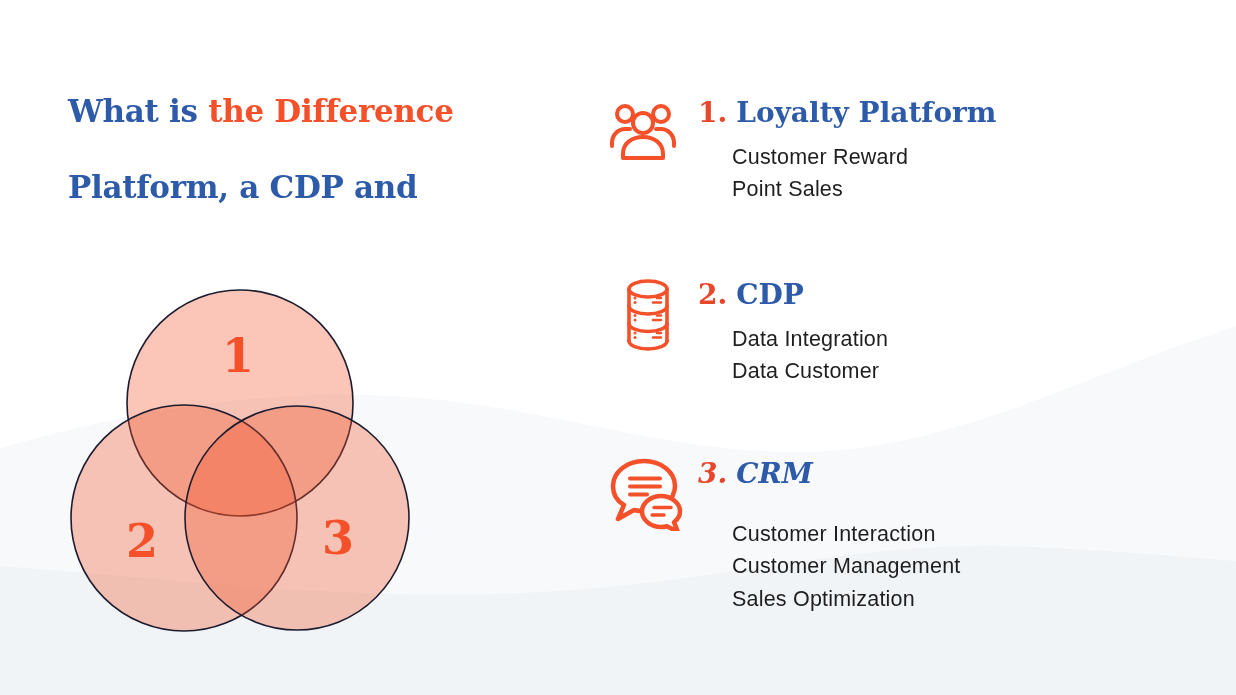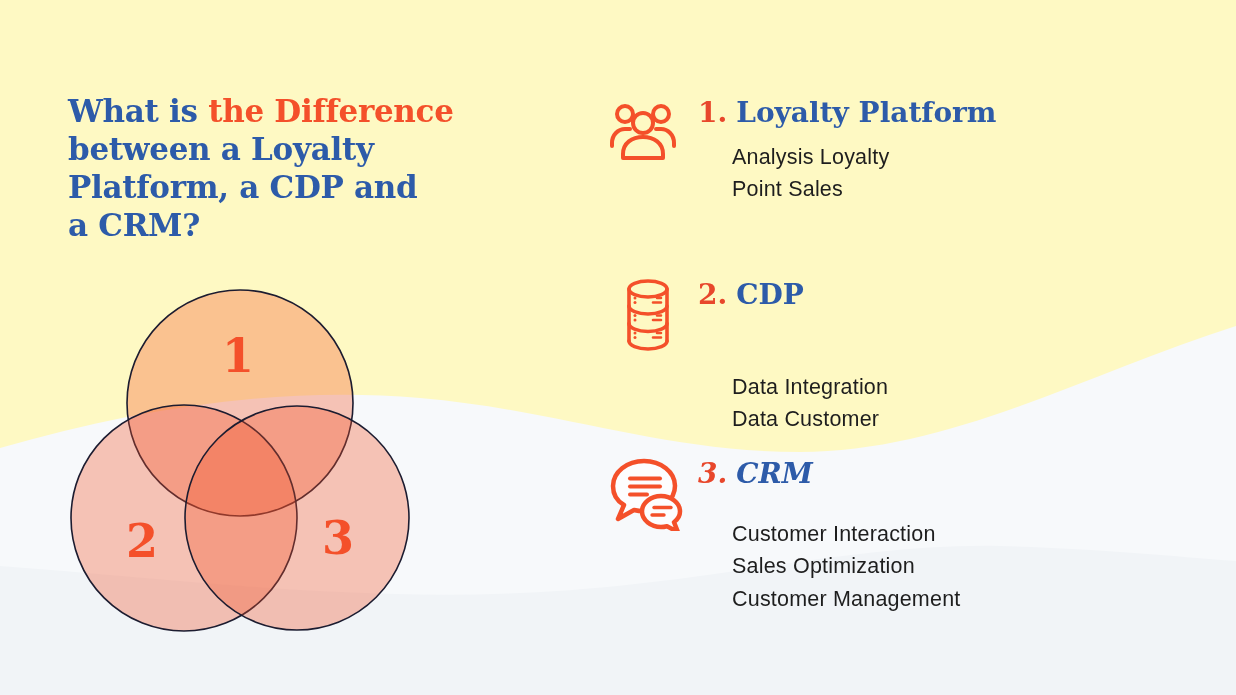--- a/index.html
+++ b/index.html
@@ -1,19 +1,19 @@
 <!DOCTYPE html>
 <html><head>
 <meta charset="utf-8">
 <style>
   html,body{margin:0;padding:0;background:#e9eaec;}
   .page{
     position:relative;
     width:1236px;height:695px;
-    background:#fef9c3;
+    background:#ffffff;
     overflow:hidden;
     font-family:"Liberation Sans",sans-serif;
     margin:0 auto;
   }
   .bg-waves{position:absolute;left:0;top:0;width:1236px;height:695px;pointer-events:none;}
 
   
   .title{
     position:absolute;left:68px;top:92px;width:430px;
     font-family:"DejaVu Serif","Liberation Serif",serif;
@@ -54,40 +54,39 @@
   }
   .item-2 .item-head{top:4px;}
   .item-3 .item-head{top:5px;font-style:italic;}
   .num{color:#E8472B;margin-right:9px;}
   .item-title{color:#2D5BA9;}
   .item-lines{
     position:absolute;left:128px;top:45px;
     font-size:21.5px;line-height:32.3px;color:#1E1E1E;
     letter-spacing:0.2px;white-space:nowrap;
   }
-  .item-2 .item-lines{top:49px;margin-top:48px;}
+  .item-2 .item-lines{top:49px;}
   .item-3 .item-lines{top:66px;}
 
   .ic-stroke{fill:none;stroke:#F4502A;stroke-linecap:round;stroke-linejoin:round;}
 </style>
 </head>
 <body>
 
 <div class="page">
 
   <svg class="bg-waves" viewBox="0 0 1236 695" aria-hidden="true">
     <path d="M0,448 C140,408 280,386 420,398 C560,410 660,452 800,452 C950,452 1090,372 1236,326 L1236,695 L0,695 Z" fill="#F7F9FB"></path>
     <path d="M0,566 C170,578 340,601 520,593 C710,585 850,543 1000,546 C1090,548 1170,556 1236,561 L1236,695 L0,695 Z" fill="#F1F4F7"></path>
   </svg>
 
   <h1 class="title">
     <span class="t-seg t-blue">What is </span><span class="t-seg t-orange">the Difference</span><br>
-    <span class="t-seg t-blue">between a Loyalty</span><br>
+    <br>
     <span class="t-seg t-blue">Platform, a CDP and</span><br>
-    <span class="t-seg t-blue">a CRM?</span>
   </h1>
 
   <svg class="venn" viewBox="0 0 352 356">
     <circle cx="180" cy="120" r="113"></circle>
     <circle cx="124" cy="235" r="113"></circle>
     <circle cx="237" cy="235" r="112"></circle>
     <text x="178" y="89">1</text>
     <text x="82" y="274">2</text>
     <text x="278" y="271">3</text>
   </svg>
@@ -102,21 +101,21 @@
           <path d="M64,46 v-3 c0,-8 -6,-14 -13,-14 h-5"></path>
           <circle cx="33" cy="23" r="10"></circle>
           <path d="M13,58 v-4 c0,-11 9,-17 20,-17 s20,6 20,17 v4 z"></path>
         </g>
       </svg>
     </span>
     <div class="item-head">
       <span class="num">1.</span><span class="item-title">Loyalty Platform</span>
     </div>
     <div class="item-lines">
-      <div>Analysis Loyalty</div>
+      <div>Customer Reward</div>
       <div>Point Sales</div>
     </div>
   </div>
 
   <div class="item item-2">
     <span class="icon">
       <svg viewBox="0 0 44 74">
         <g class="ic-stroke" stroke-width="3.6">
           <ellipse cx="22" cy="11" rx="19" ry="8"></ellipse>
           <path d="M3,11 V63 M41,11 V63"></path>
@@ -164,18 +163,18 @@
           <path d="M50,52.5 h17"></path>
           <path d="M48,60 h12"></path>
         </g>
       </svg>
     </span>
     <div class="item-head">
       <span class="num">3.</span><span class="item-title">CRM</span>
     </div>
     <div class="item-lines">
       <div>Customer Interaction</div>
+      <div>Customer Management</div>
       <div>Sales Optimization</div>
-      <div>Customer Management</div>
     </div>
   </div>
 
 </div>
 
 </body></html>

